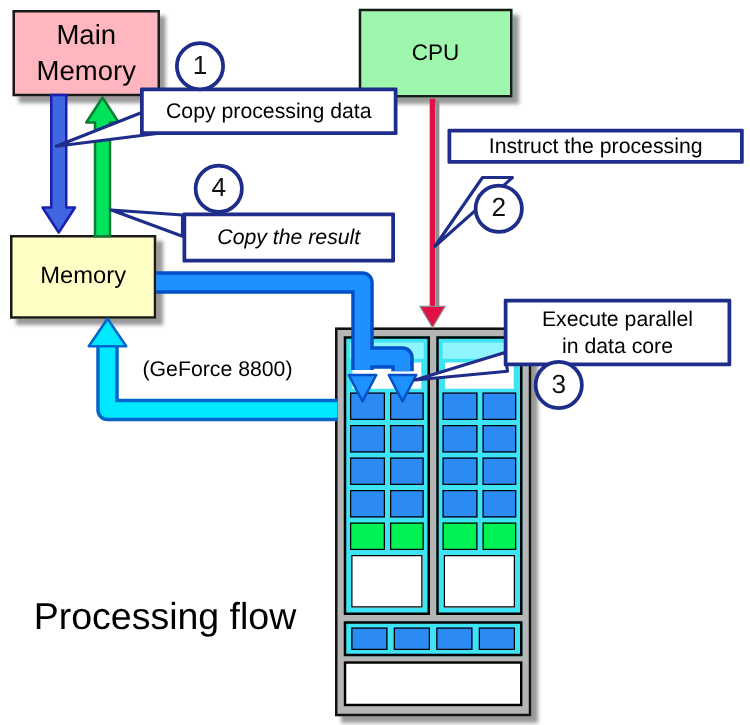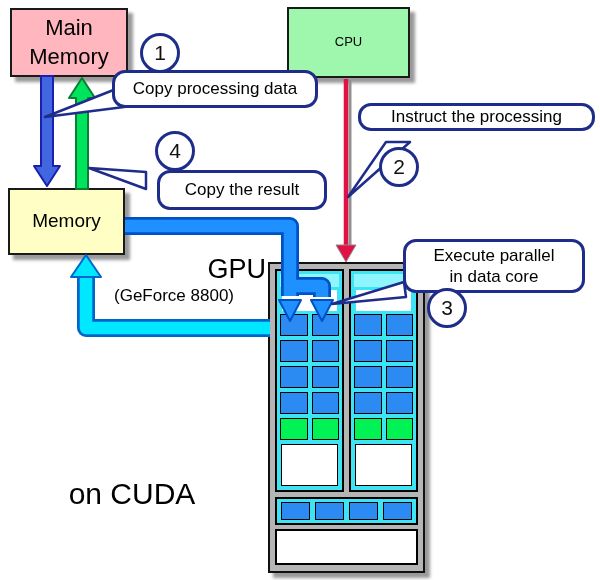--- a/index.html
+++ b/index.html
@@ -8,21 +8,21 @@
     font-family:"Liberation Sans",sans-serif;color:#000;overflow:hidden;
   }
   
   .membox{
     position:absolute;box-sizing:border-box;border:2px solid #1a1a1a;
     box-shadow:5px 5px 3px #9a9a9a;
     display:flex;flex-direction:column;align-items:center;justify-content:center;
     text-align:center;line-height:1.3;
   }
   #main-memory{left:10px;top:8px;width:118px;height:69px;background:#FFB6BE;font-size:22px;}
-  #cpu-box{left:287px;top:7px;width:123px;height:71px;background:#9EF7AD;font-size:13px;}
+  #cpu-box{left:287px;top:7px;width:123px;height:71px;background:#9EF7AD;font-size:18px;}
   #memory-for-gpu{left:8px;top:188px;width:117px;height:67px;background:#FFFFC5;font-size:19px;}
 
   
   #gpu-frame{
     position:absolute;left:268px;top:262px;width:157px;height:311px;
     box-sizing:border-box;border:2px solid #111;background:#B5B5B5;
     box-shadow:5px 5px 3px #9a9a9a;padding:5px;display:flex;flex-direction:column;
   }
   #gpu-panels{display:flex;gap:5px;height:223px;}
   .gpu-panel{
@@ -48,27 +48,27 @@
   #gpu-label{left:100px;top:254px;width:166px;text-align:right;font-size:27px;}
   #gpu-sublabel{left:86px;top:286px;width:176px;text-align:center;font-size:17px;}
   #main-title{left:8px;top:476px;width:248px;text-align:center;font-size:30px;line-height:1.22;}
 
   
   #arrow-layer{position:absolute;left:0;top:0;width:600px;height:580px;pointer-events:none;}
 
   
   .callout{
     position:absolute;box-sizing:border-box;background:#fff;border:3px solid #1F2D8A;
-    border-radius:13px;display:flex;flex-direction:column;align-items:center;justify-content:center;
+    border-radius:1px;display:flex;flex-direction:column;align-items:center;justify-content:center;
     font-size:17px;line-height:1.25;text-align:center;white-space:nowrap;
   }
   #callout-1{left:112px;top:70px;width:206px;height:38px;}
   #callout-2{left:358px;top:103px;width:237px;height:28px;}
   #callout-3{left:403px;top:239px;width:182px;height:54px;}
-  #callout-4{left:157px;top:170px;width:170px;height:40px;}
+  #callout-4{left:146px;top:170px;width:170px;height:40px;font-style:italic;}
 
   
   .step-circle{
     position:absolute;width:40px;height:40px;box-sizing:border-box;border-radius:50%;
     background:#fff;border:3px solid #1F2D8A;display:flex;align-items:center;justify-content:center;
     font-size:21px;color:#111;
   }
   #circle-1{left:140px;top:33px;}
   #circle-2{left:379px;top:147px;}
   #circle-3{left:427px;top:288px;}
@@ -147,24 +147,23 @@
       </div>
     <div id="gpu-bottom-strip">
         <div class="bottom-cell"></div>
         <div class="bottom-cell"></div>
         <div class="bottom-cell"></div>
         <div class="bottom-cell"></div>
       </div>
     <div id="gpu-bottom-white"></div>
   </div>
 
-  <div class="plainlabel" id="gpu-label">GPU</div>
   <div class="plainlabel" id="gpu-sublabel">(GeForce 8800)</div>
   <div class="plainlabel" id="main-title">
-    <div>on CUDA</div>
+    <div>Processing flow</div>
   </div>
 
   <svg id="arrow-layer" viewBox="0 0 600 580">
 
     <g>
       <path d="M41,76 L41,166 L34,166 L47,186 L60,166 L53,166 L53,76 Z" fill="#4066E0" stroke="#1A1FB0" stroke-width="2" stroke-linejoin="round"></path>
     </g>
 
     <g>
       <path d="M76,189 L76,98 L69,98 L82,78 L95,98 L88,98 L88,189 Z" fill="#00E35C" stroke="#0B7D35" stroke-width="2" stroke-linejoin="round"></path>

